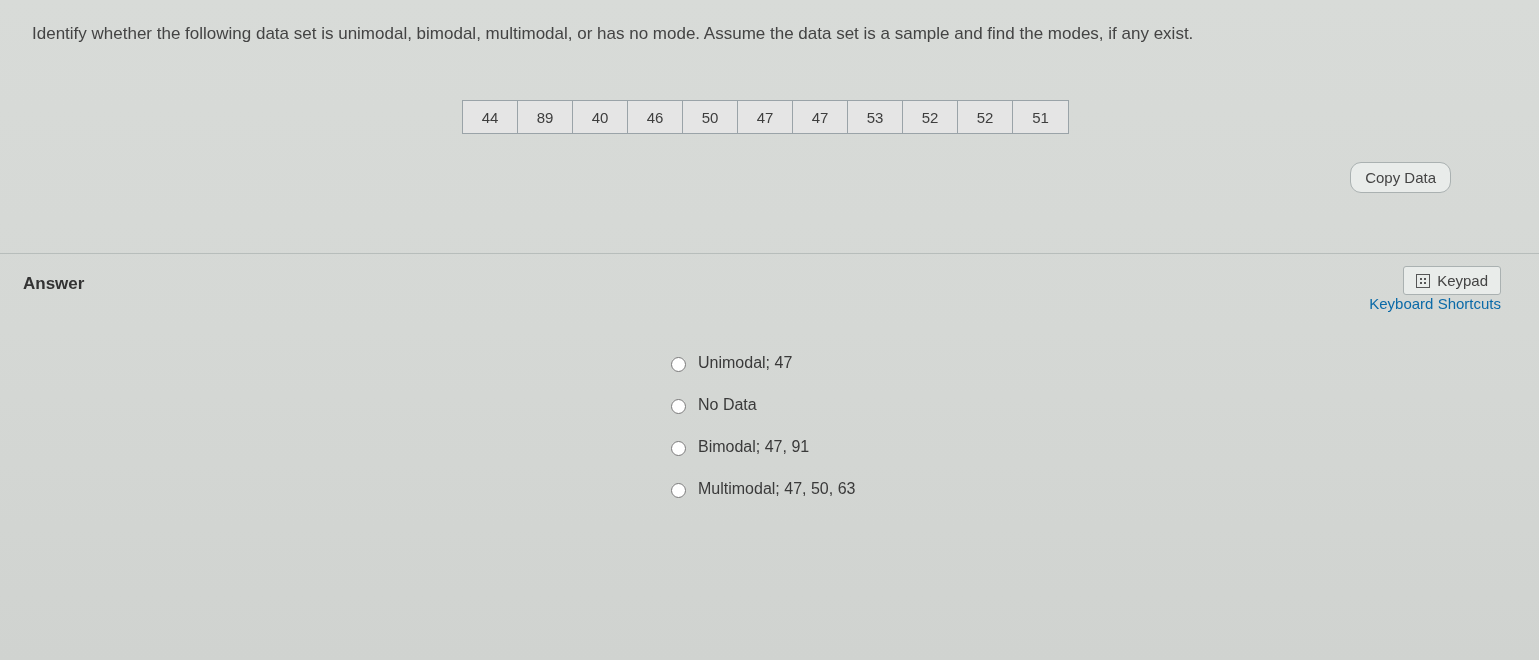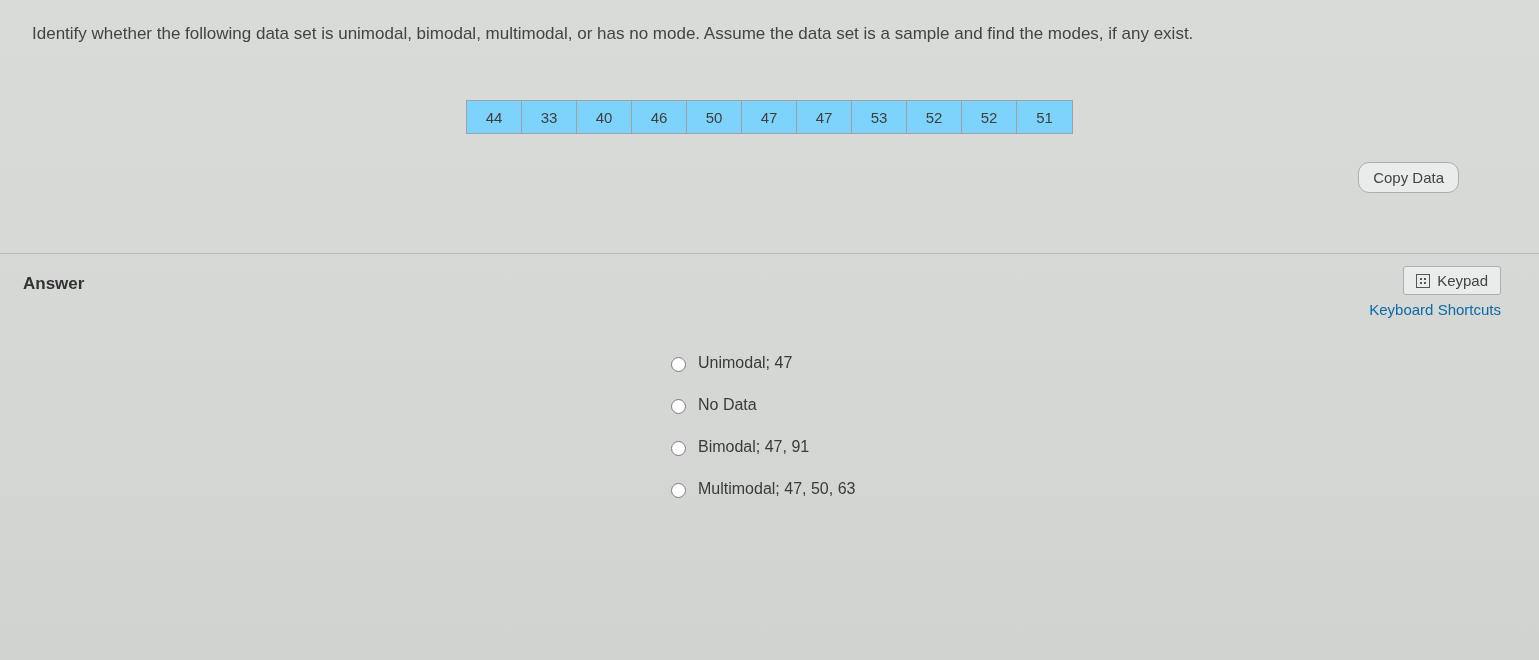--- a/index.html
+++ b/index.html
@@ -10,21 +10,21 @@
     body {
       font-family: 'Segoe UI', Arial, sans-serif;
       background: linear-gradient(to bottom, #d8dbd8 0%, #d5d8d5 50%, #d0d3d0 100%);
       width: 1539px;
       height: 660px;
       color: #3a3a3a;
       position: relative;
       overflow: hidden;
     }
     .question-area {
-      padding: 24px 32px 0 32px;
+      padding: 24px 40px 0 32px;
     }
     .question-text {
       font-size: 17px;
       color: #444;
       margin-bottom: 56px;
     }
     .data-table-wrapper {
       display: flex;
       justify-content: center;
       margin-bottom: 28px;
@@ -35,21 +35,21 @@
     }
     .data-cell {
       width: 55px;
       height: 32px;
       border-right: 1px solid #9aa3a8;
       display: flex;
       align-items: center;
       justify-content: center;
       font-size: 15px;
       color: #3e3e3e;
-      background: #7dd3fc;
+      background: #e5e5e5;
     }
     .data-cell:last-child {
       border-right: none;
     }
     .copy-data-wrap {
       display: flex;
       justify-content: flex-end;
       padding-right: 48px;
     }
     .copy-data-btn {
@@ -101,21 +101,20 @@
       position: relative;
       background:
         linear-gradient(#555,#555) 3px 3px/2px 2px no-repeat,
         linear-gradient(#555,#555) 7px 3px/2px 2px no-repeat,
         linear-gradient(#555,#555) 3px 7px/2px 2px no-repeat,
         linear-gradient(#555,#555) 7px 7px/2px 2px no-repeat;
     }
     .shortcuts-link {
       color: #0b6aa8;
       font-size: 15px;
-      margin-top: 6px;
       cursor: pointer;
       display: block;
     }
     .options {
       margin-top: 60px;
       margin-left: 648px;
     }
     .option {
       display: flex;
       align-items: flex-end;
@@ -136,21 +135,21 @@
   </style>
 </head>
 <body>
 
 <div class="question-area">
   <p class="question-text">Identify whether the following data set is unimodal, bimodal, multimodal, or has no mode. Assume the data set is a sample and find the modes, if any exist.</p>
 
   <div class="data-table-wrapper">
     <div class="data-table">
       <div class="data-cell">44</div>
-      <div class="data-cell">33</div>
+      <div class="data-cell">89</div>
       <div class="data-cell">40</div>
       <div class="data-cell">46</div>
       <div class="data-cell">50</div>
       <div class="data-cell">47</div>
       <div class="data-cell">47</div>
       <div class="data-cell">53</div>
       <div class="data-cell">52</div>
       <div class="data-cell">52</div>
       <div class="data-cell">51</div>
     </div>

